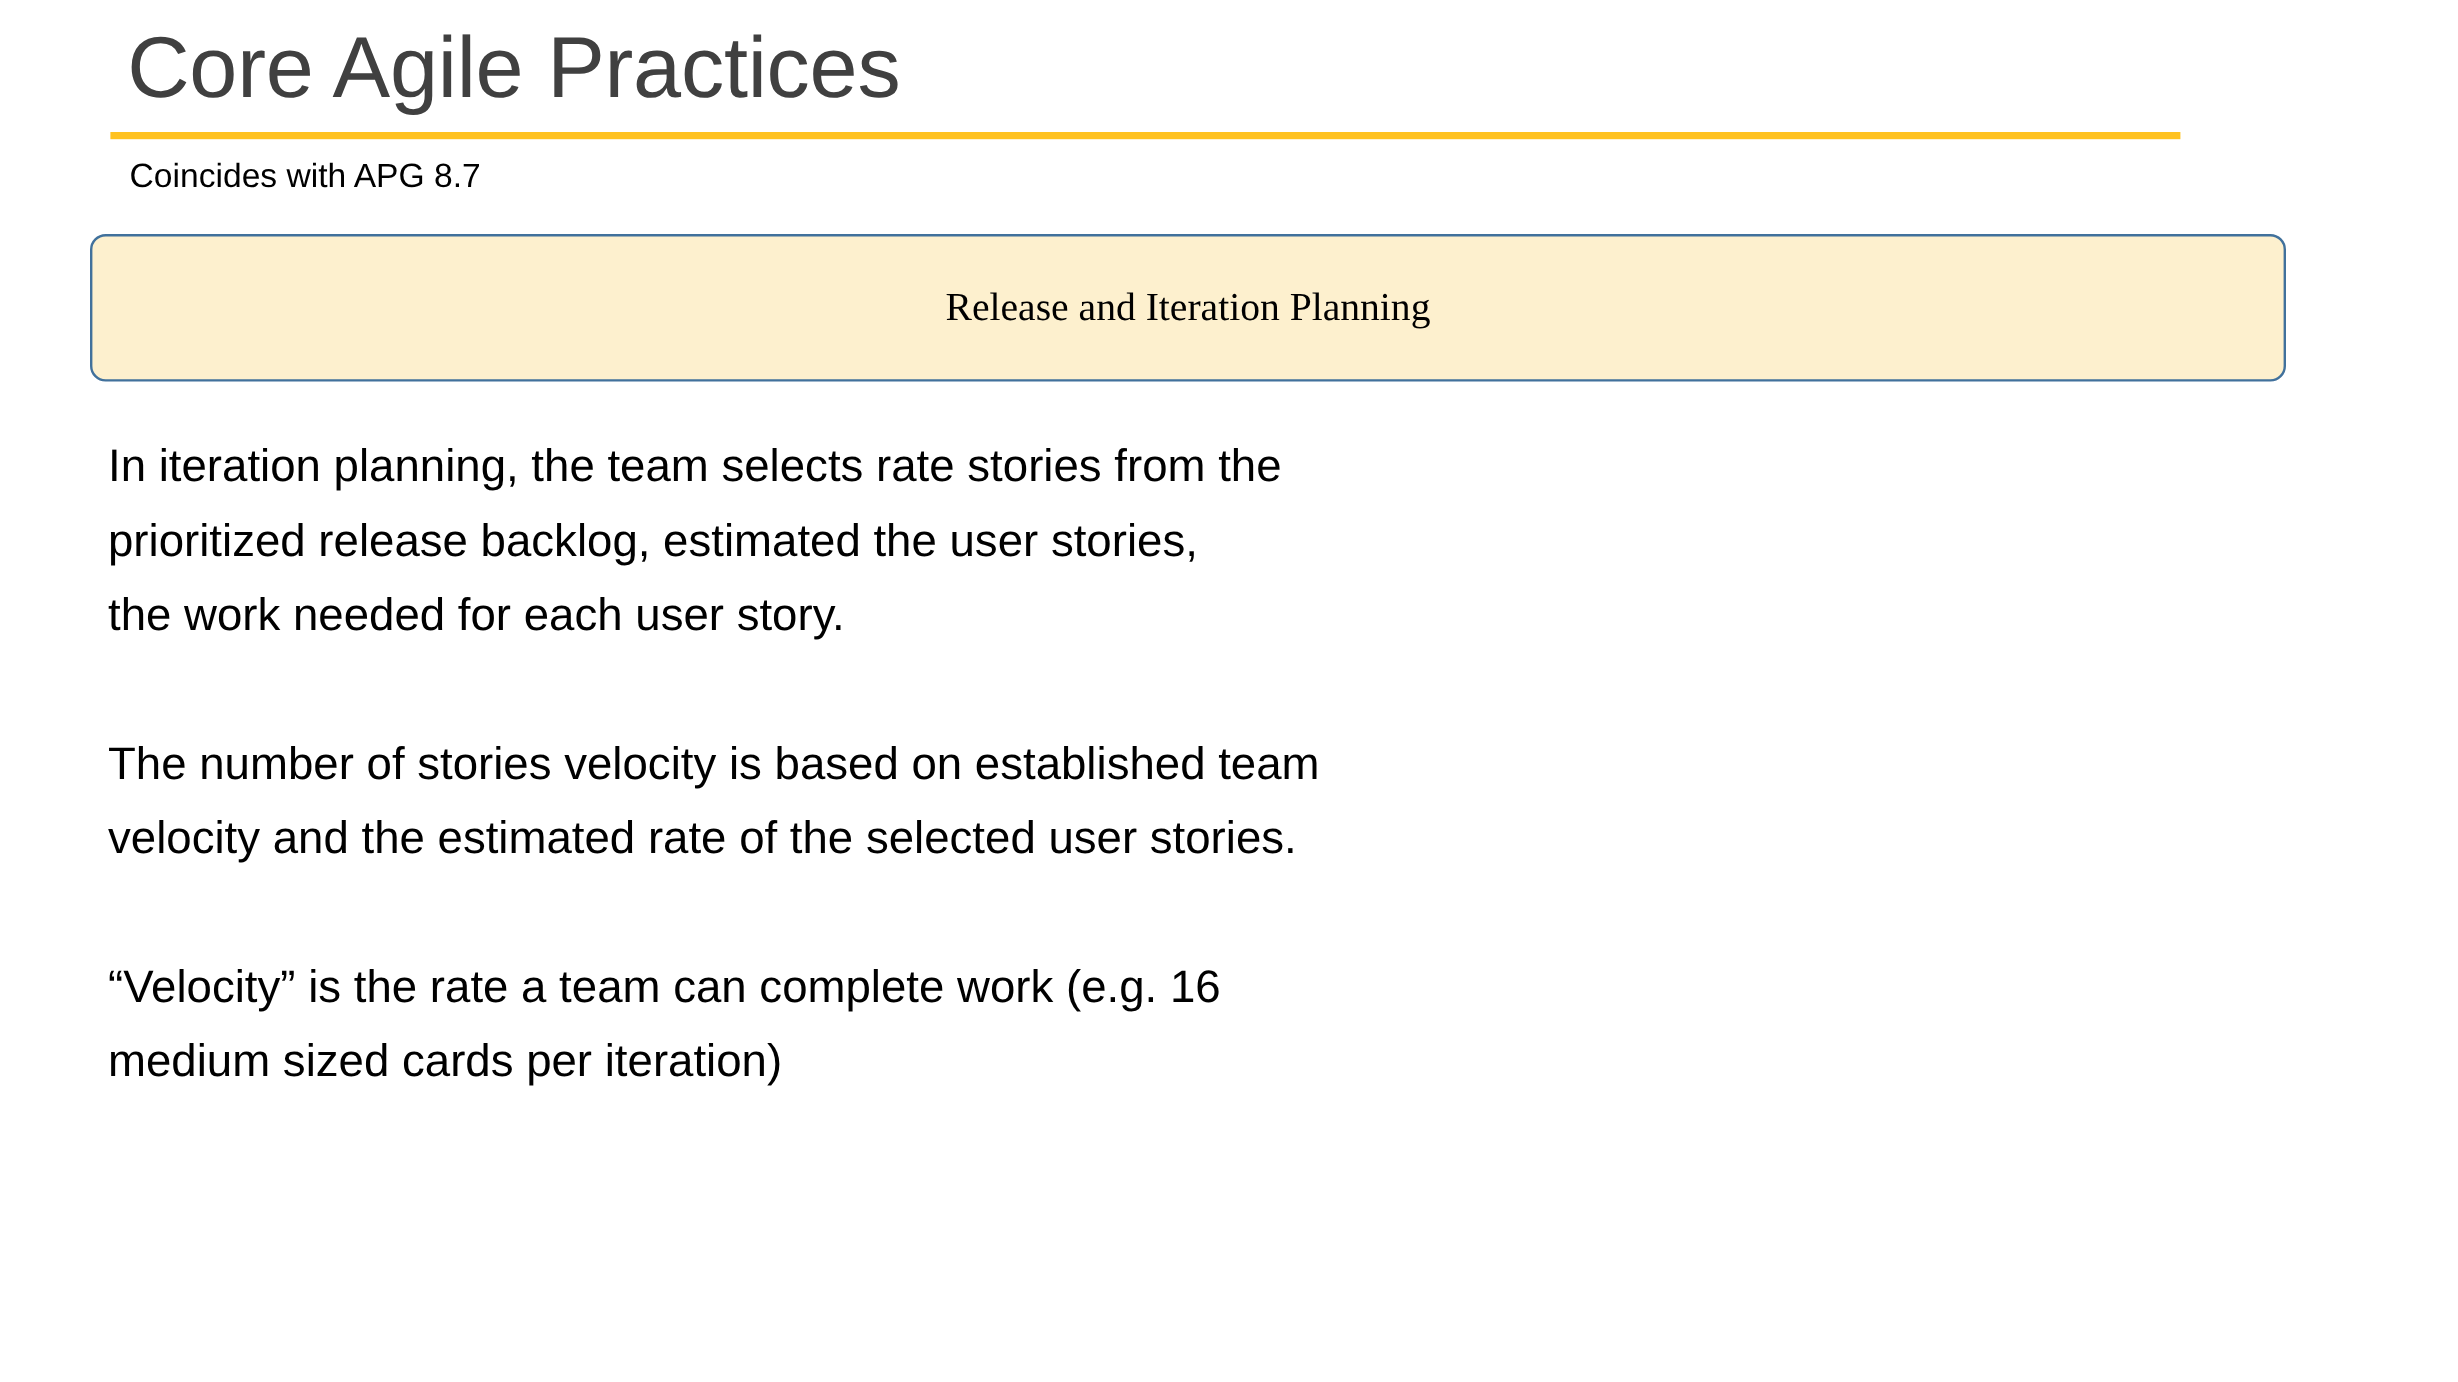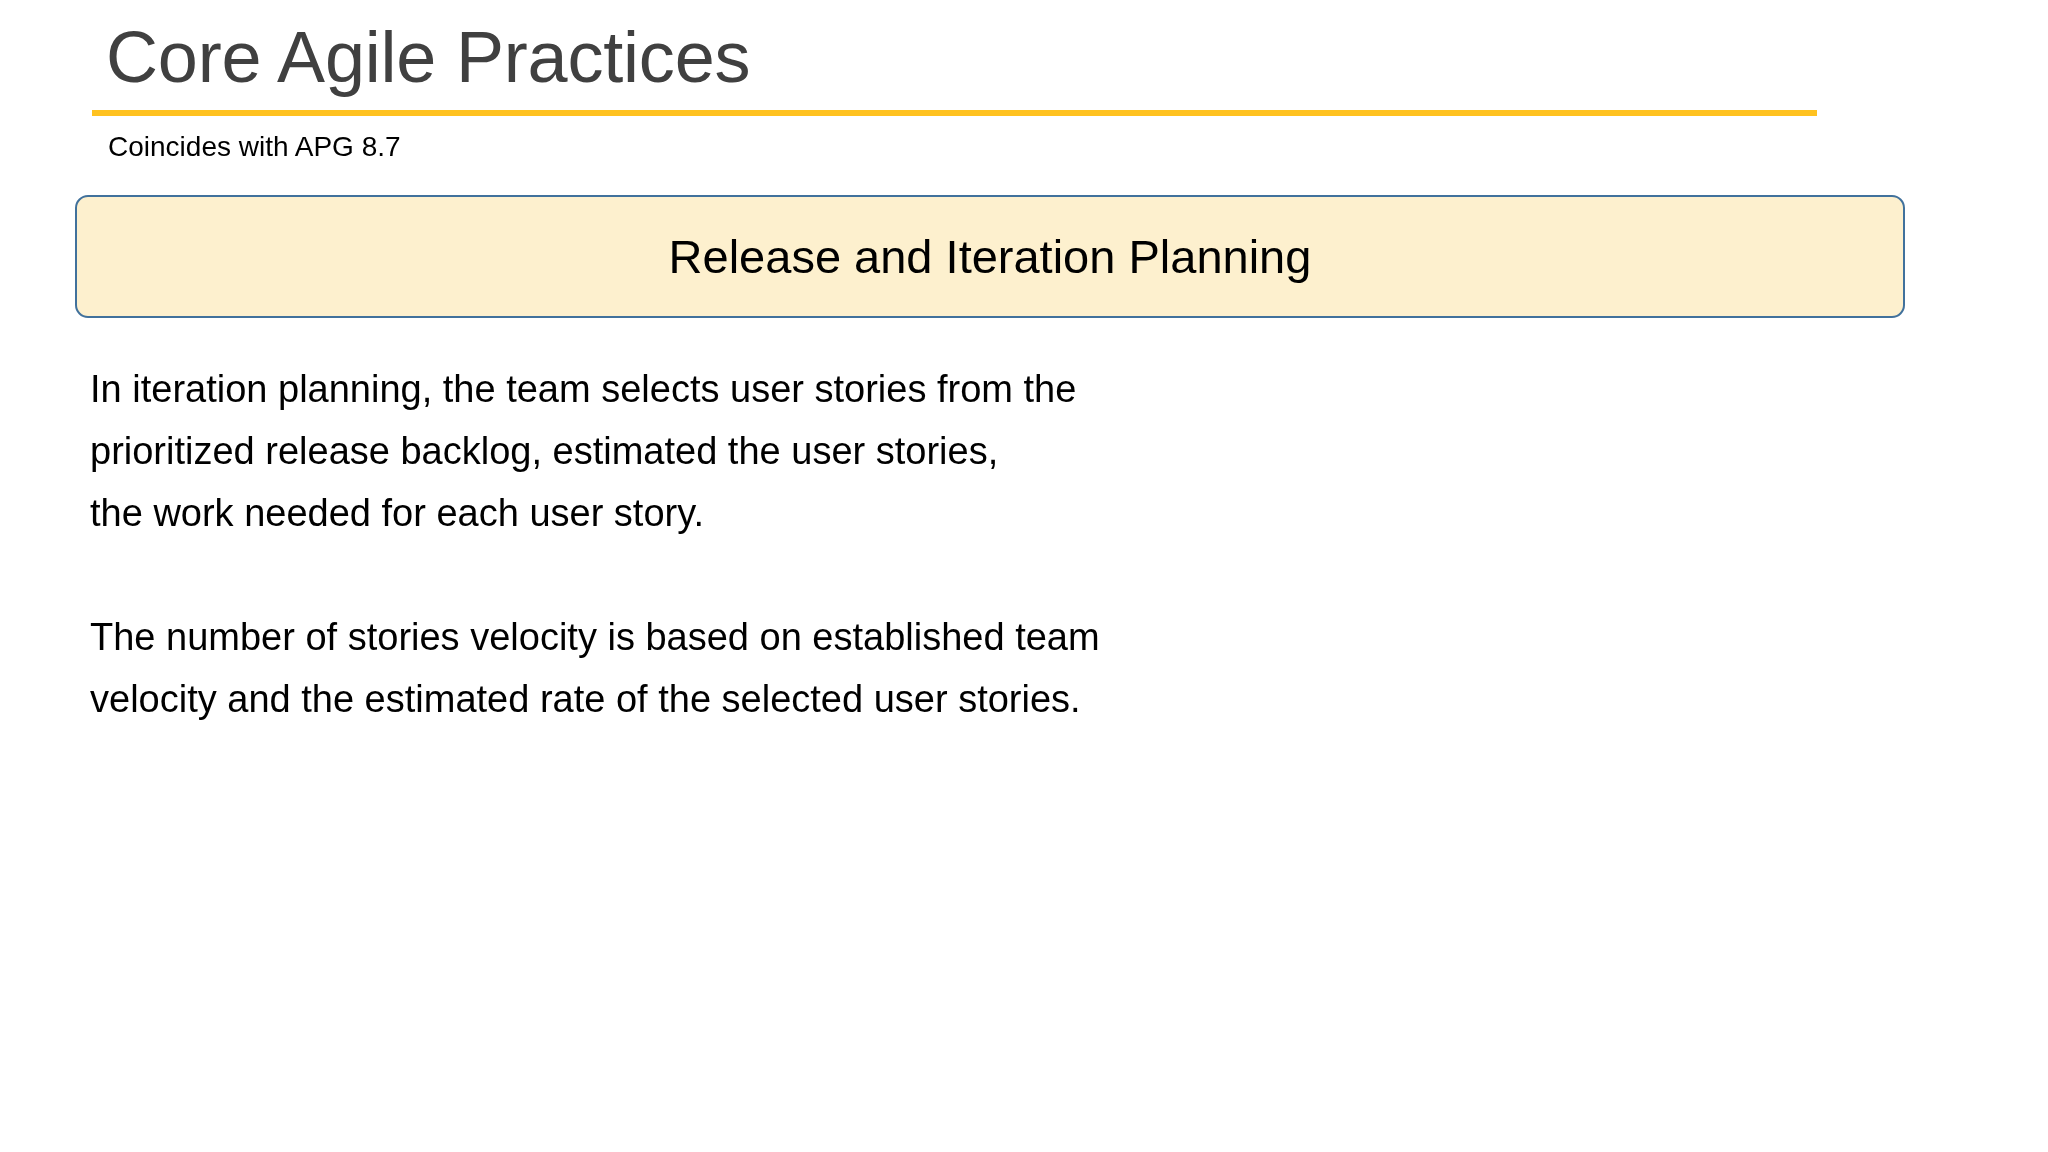--- a/index.html
+++ b/index.html
@@ -70,26 +70,27 @@
     height: 123px;
     box-sizing: border-box;
     background: #fdf0ce;
     border: 2px solid #41719c;
     border-radius: 13px;
     display: flex;
     align-items: center;
     justify-content: center;
   }
   .banner-text {
-    font-size: 47px;
+    font-size: 33px;
     line-height: 56px;
     font-weight: 400;
     color: #000000;
     text-align: center;
     white-space: nowrap;
+    font-family: Liberation Serif, serif;
   }
 
   
   .body-block {
     position: absolute;
     left: 90px;
     top: 358px;
     width: 1400px;
   }
   .para {
@@ -118,26 +119,30 @@
     <div class="slide-subtitle">Coincides with APG 8.7</div>
   </div>
 
   <div class="banner">
     <div class="banner-text">Release and Iteration Planning</div>
   </div>
 
   <div class="body-block">
 
     <p class="para">
-      <span class="line">In iteration planning, the team selects user stories from the</span>
+      <span class="line">In iteration planning, the team selects rate stories from the</span>
       <span class="line">prioritized release backlog, estimated the user stories,</span>
       <span class="line">the work needed for each user story.</span>
     </p>
 
     <p class="para">
       <span class="line">The number of stories velocity is based on established team</span>
       <span class="line">velocity and the estimated rate of the selected user stories.</span>
     </p>
 
+    <p class="para">
+      <span class="line">“Velocity” is the rate a team can complete work (e.g. 16</span>
+      <span class="line">medium sized cards per iteration)</span>
+    </p>
 
   </div>
 
 </div>
 
 </body></html>

